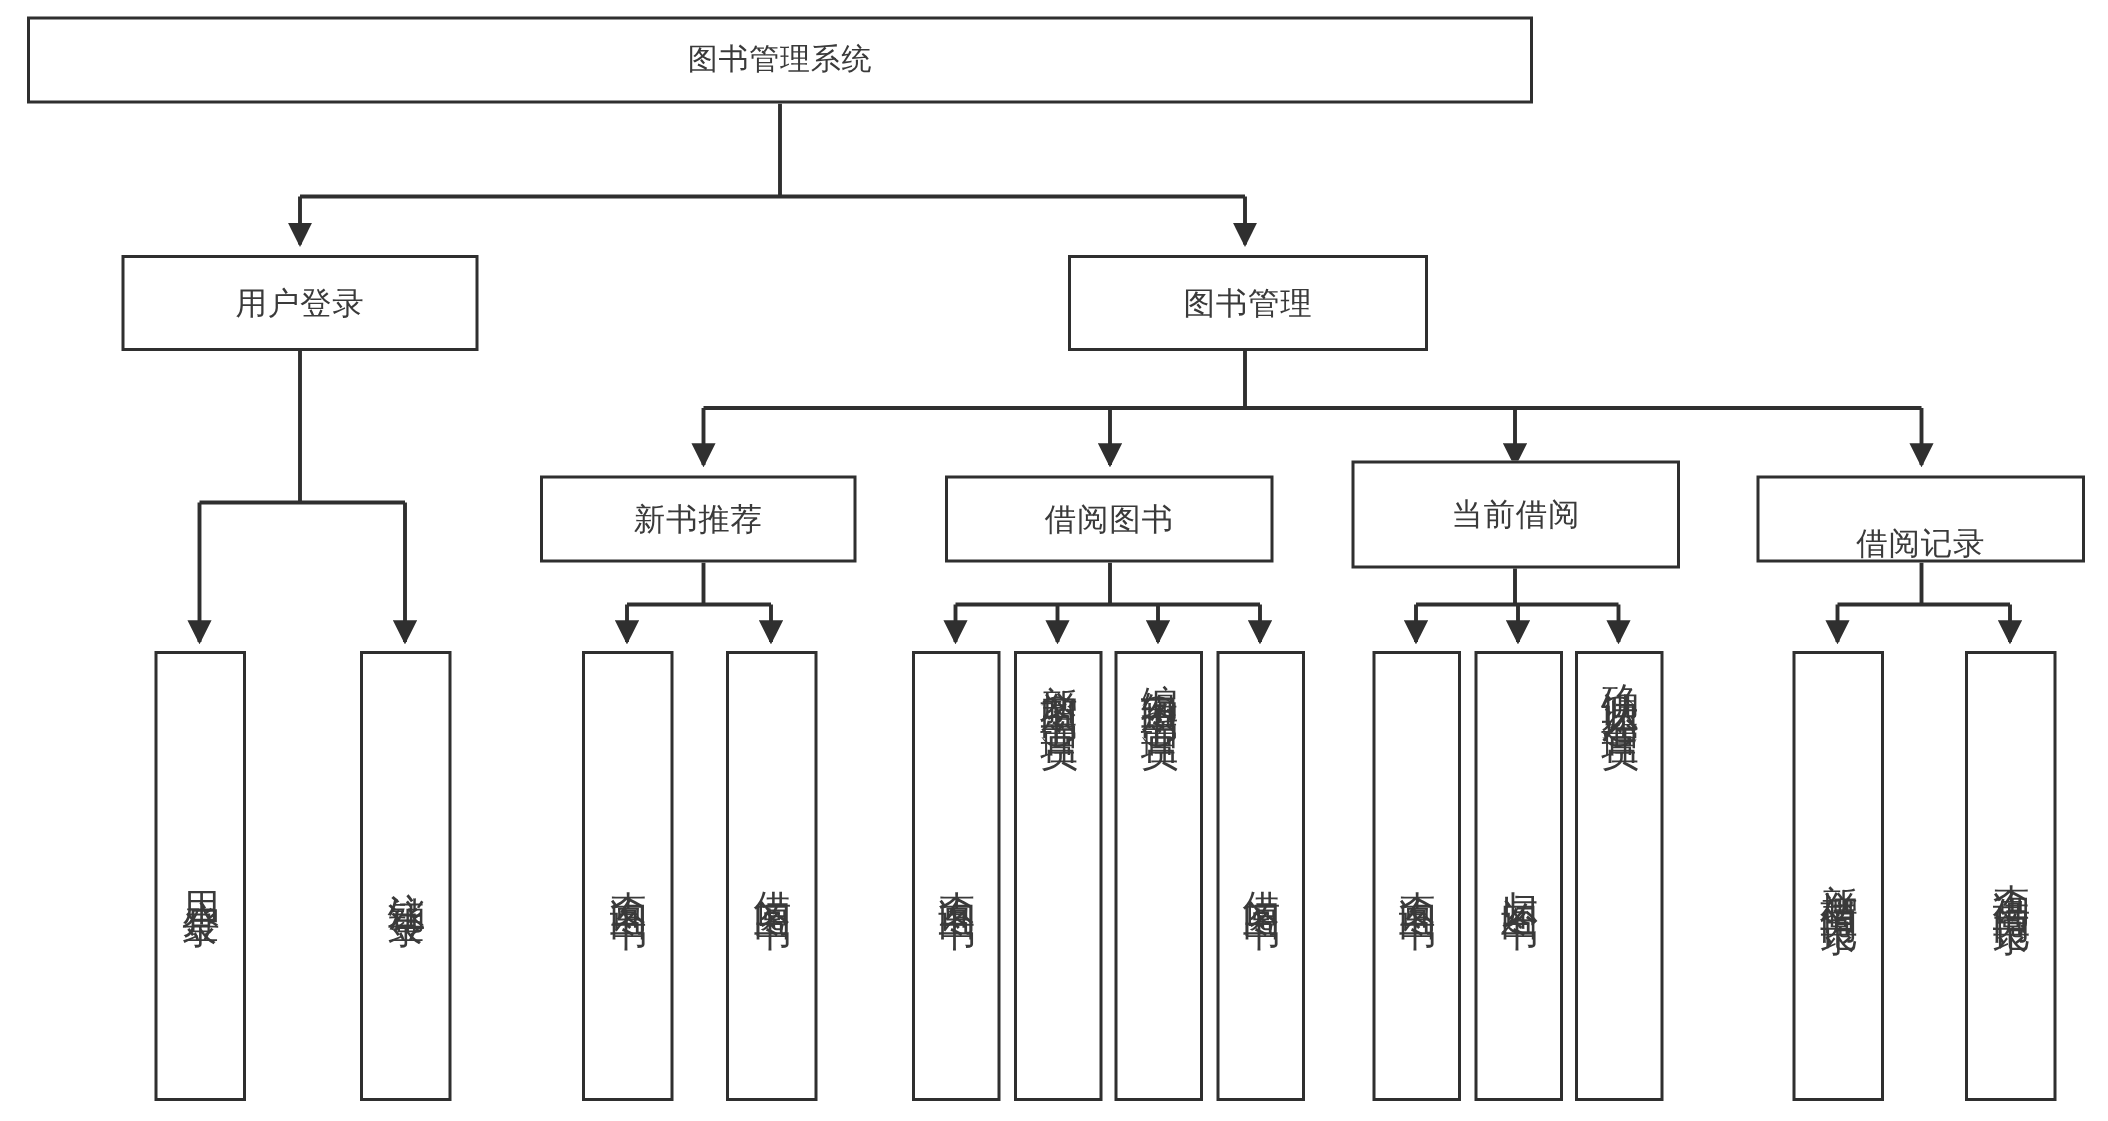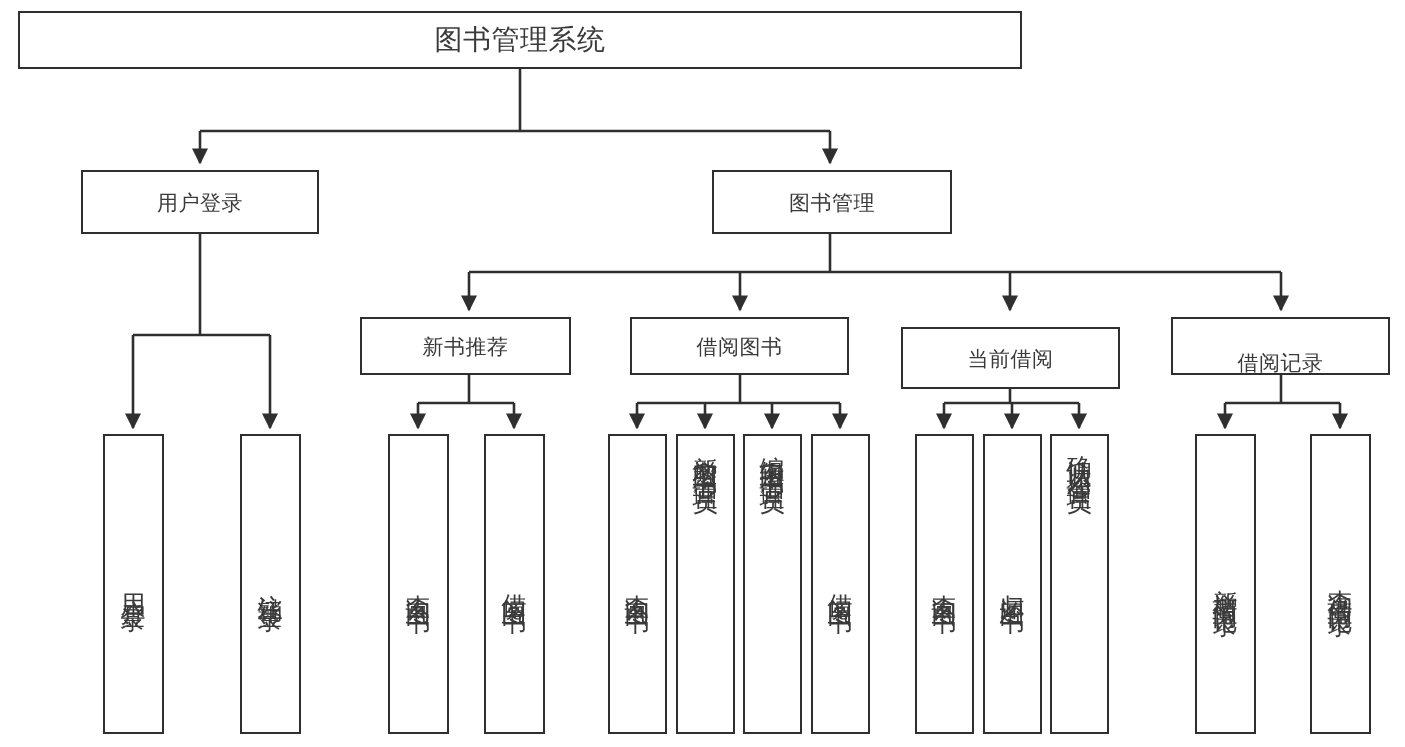--- a/index.html
+++ b/index.html
@@ -35,21 +35,21 @@
     justify-content: center;
     color: #3a3a3a;
     letter-spacing: 0.5px;
   }
   .node.h {
     font-size: 21px;
     line-height: 1;
     font-weight: 400;
   }
   .node.h.title {
-    font-size: 28px;
+    font-size: 20px;
   }
   .node.v {
     align-items: flex-start;
     justify-content: center;
     padding-top: 0;
   }
   .vtext {
     writing-mode: vertical-rl;
     text-orientation: upright;
     font-size: 25px;
@@ -136,21 +136,21 @@
   <div class="node h" style="left:712px; top:170px; width:240px; height:64px;">
     <span>图书管理</span>
   </div>
 
   <div class="node h" style="left:360px; top:317px; width:211px; height:58px;">
     <span>新书推荐</span>
   </div>
   <div class="node h" style="left:630px; top:317px; width:219px; height:58px;">
     <span>借阅图书</span>
   </div>
-  <div class="node h" style="left:901px; top:327px; width:219px; height:62px;justify-content:center;">
+  <div class="node h" style="left:901px; top:307px; width:219px; height:72px;justify-content:center;">
     <span>当前借阅</span>
   </div>
   <div class="node h" style="left:1171px; top:317px; width:219px; height:58px;align-items:flex-end;">
     <span>借阅记录</span>
   </div>
 
   <div class="node v centered" style="left:103px; top:434px; width:61px; height:300px;">
     <span class="vtext">用户登录</span>
   </div>
   <div class="node v centered" style="left:240px; top:434px; width:61px; height:300px;">

